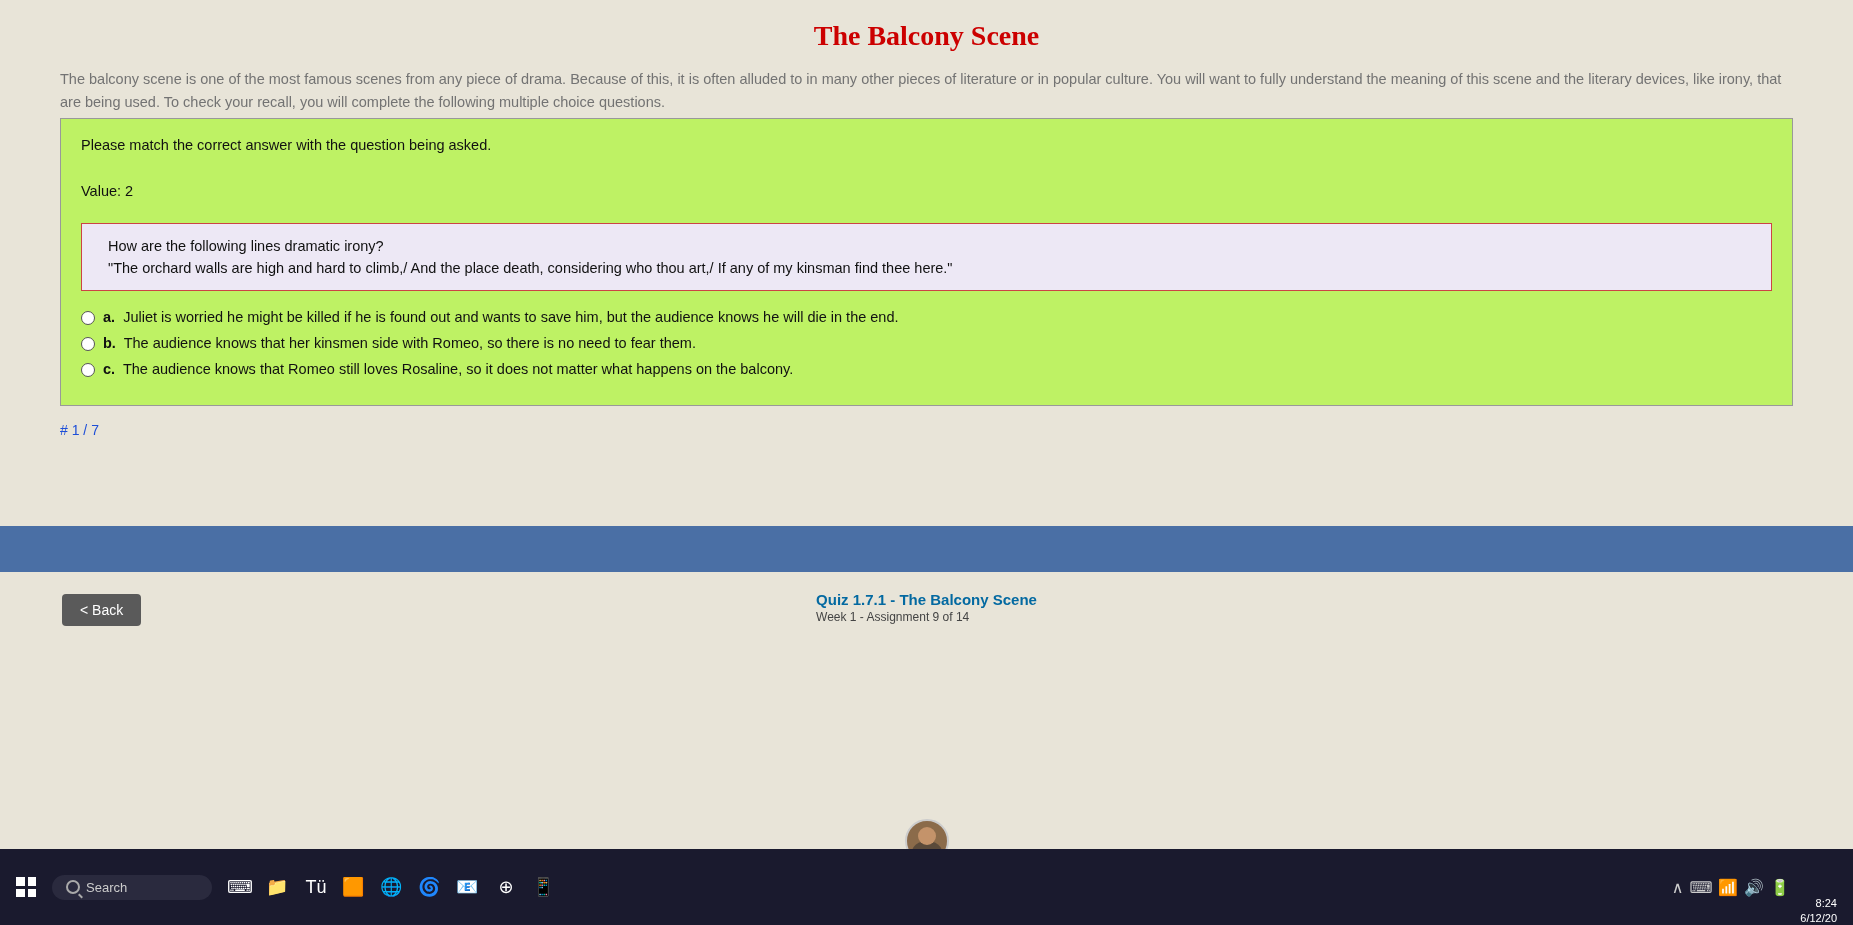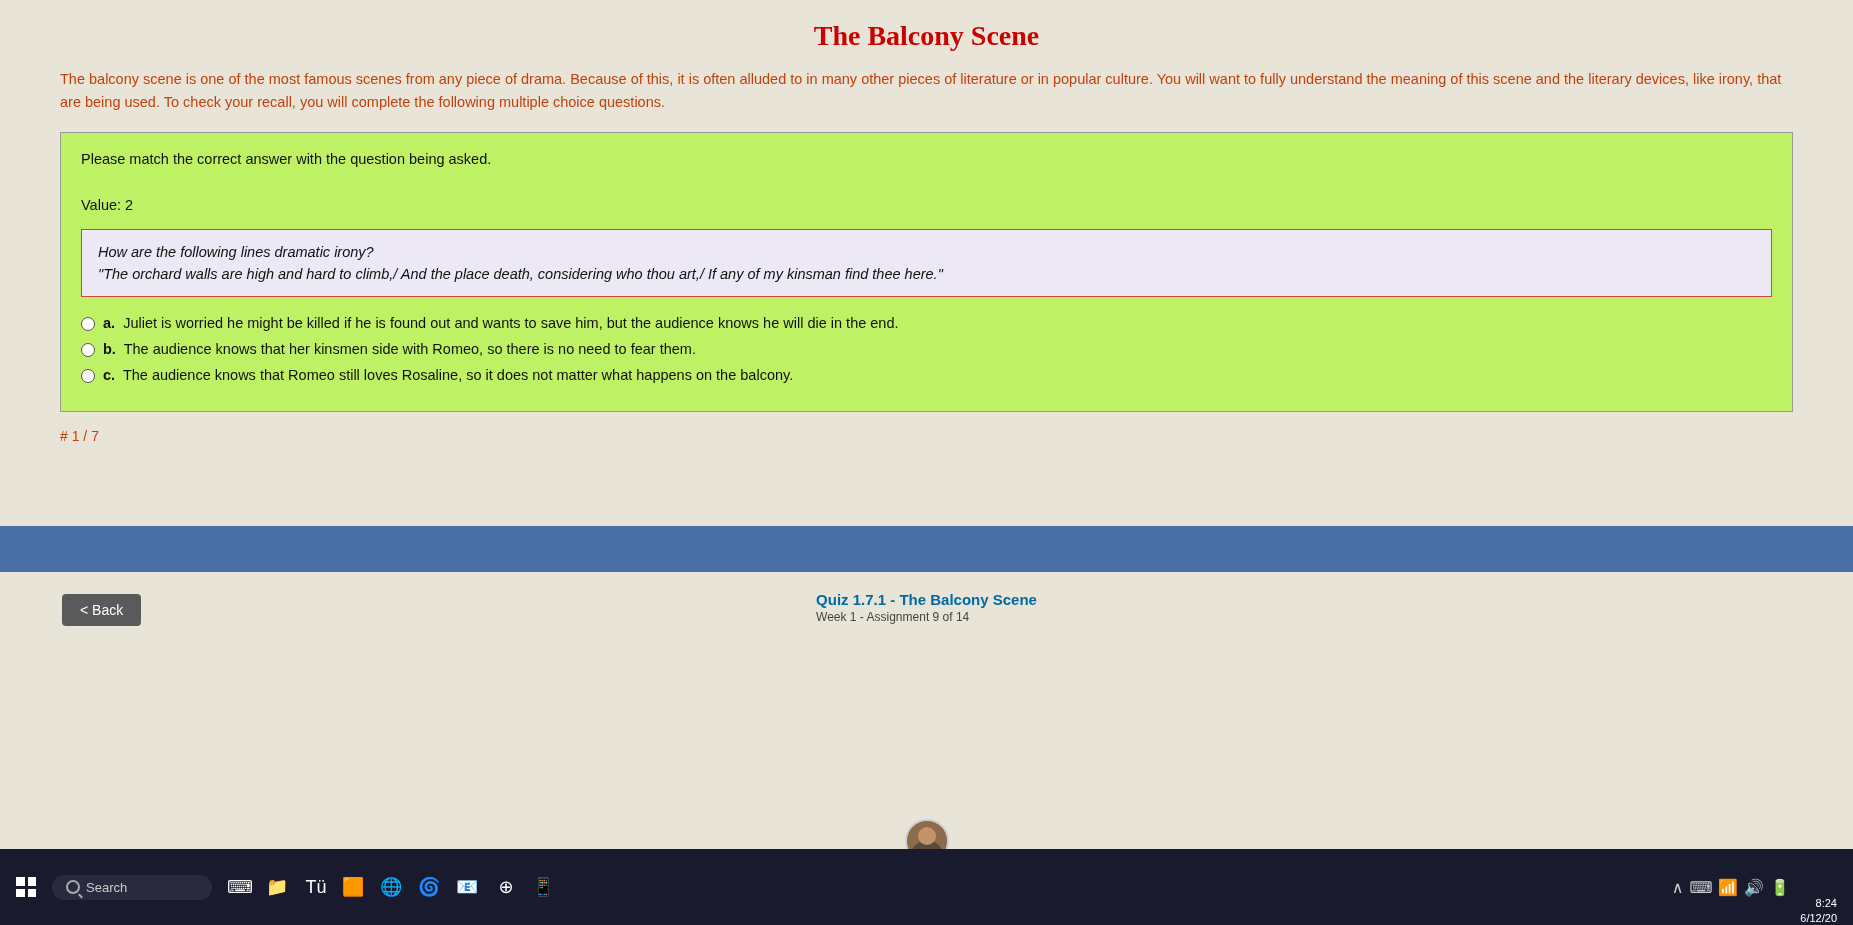--- a/index.html
+++ b/index.html
@@ -22,49 +22,48 @@
       text-align: center;
       color: #cc0000;
       font-size: 28px;
       font-weight: bold;
       margin-bottom: 16px;
       font-family: Georgia, serif;
     }
 
     .intro-text {
       font-size: 14.5px;
-      color: #c2410c;
+      color: #737373;
       line-height: 1.6;
-      margin-bottom: 18px;
+      margin-bottom: 4px;
     }
 
     .question-box {
       border: 1px solid #999;
       background: #bef264;
       padding: 18px 20px;
     }
 
     .match-instruction {
       font-size: 14.5px;
       color: #111;
       margin-bottom: 30px;
     }
 
     .value-label {
       font-size: 14.5px;
       color: #111;
-      margin-bottom: 16px;
+      margin-bottom: 24px;
     }
 
     .question-inner {
       border: 1.5px solid #cc4444;
       background: #ede8f5;
-      padding: 14px 16px;
+      padding: 14px 26px;
       margin-bottom: 18px;
-      font-style: italic;
     }
 
     .question-text {
       font-size: 14.5px;
       color: #111;
       margin-bottom: 6px;
       font-weight: normal;
     }
 
     .quote-text {
@@ -99,21 +98,21 @@
       background: white;
     }
 
     .option-label {
       font-weight: bold;
       margin-right: 4px;
     }
 
     .page-counter {
       font-size: 14px;
-      color: #c2410c;
+      color: #1d4ed8;
       margin-top: 16px;
     }
 
     
     .blue-bar {
       width: 100%;
       height: 46px;
       background: #4a6fa5;
       margin-top: 0;
     }

